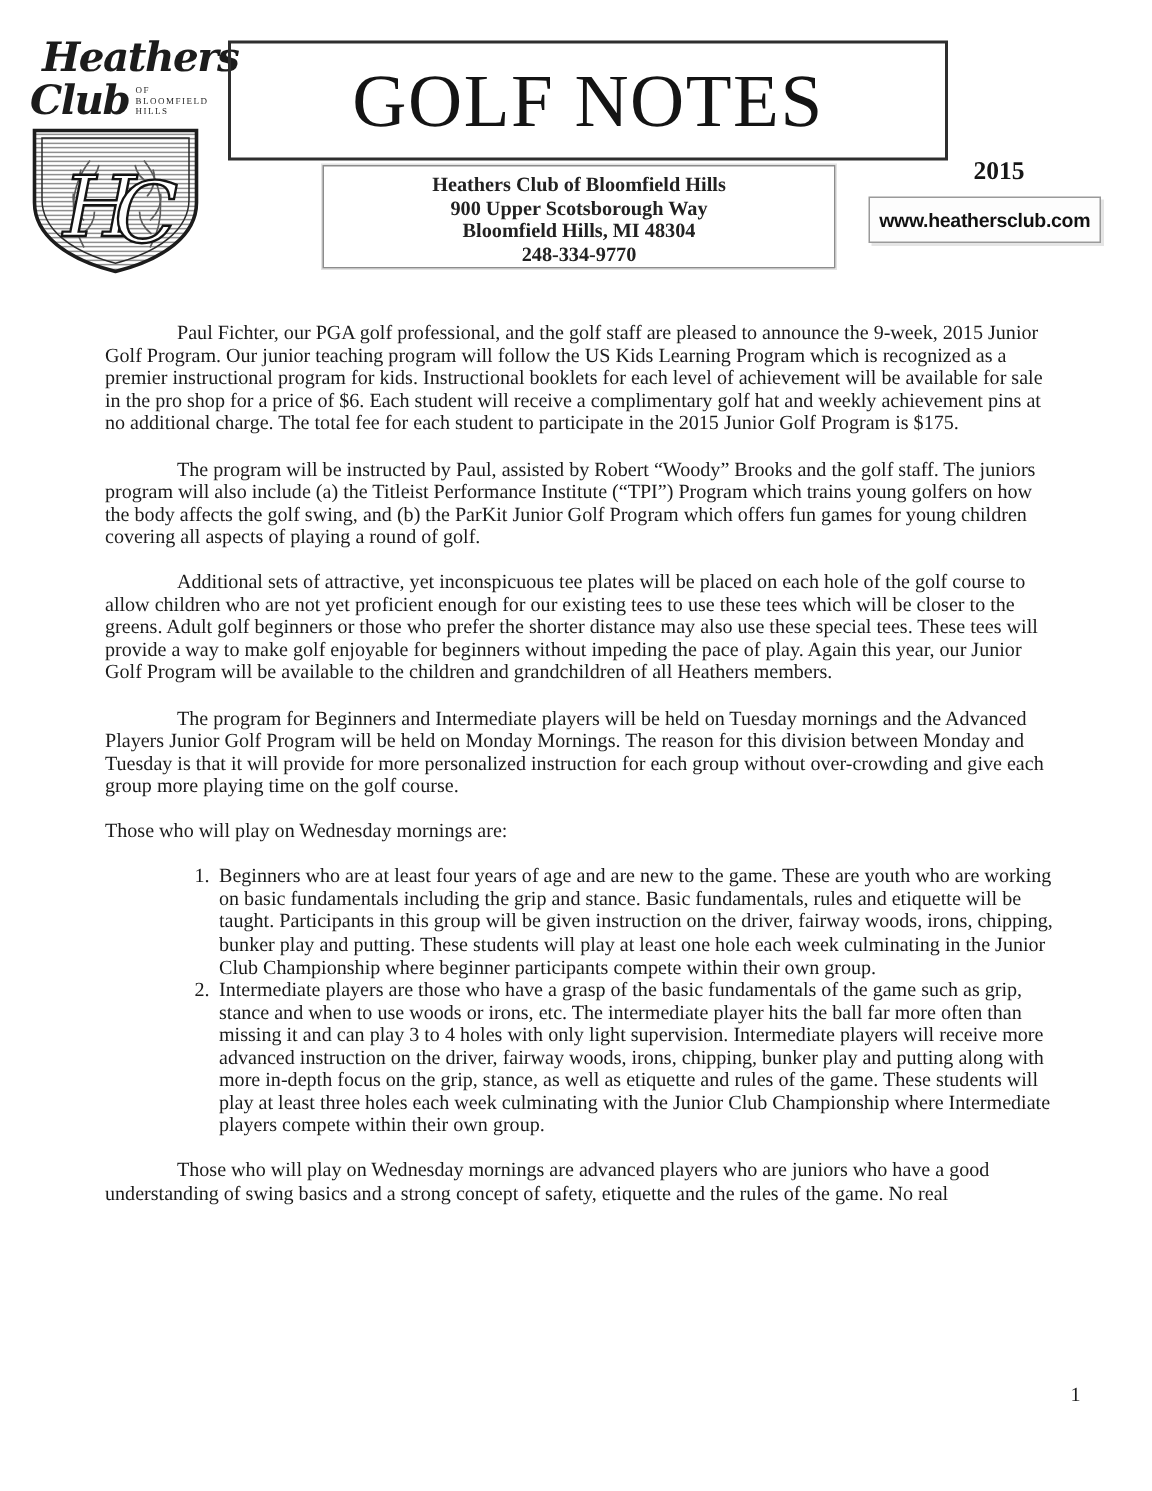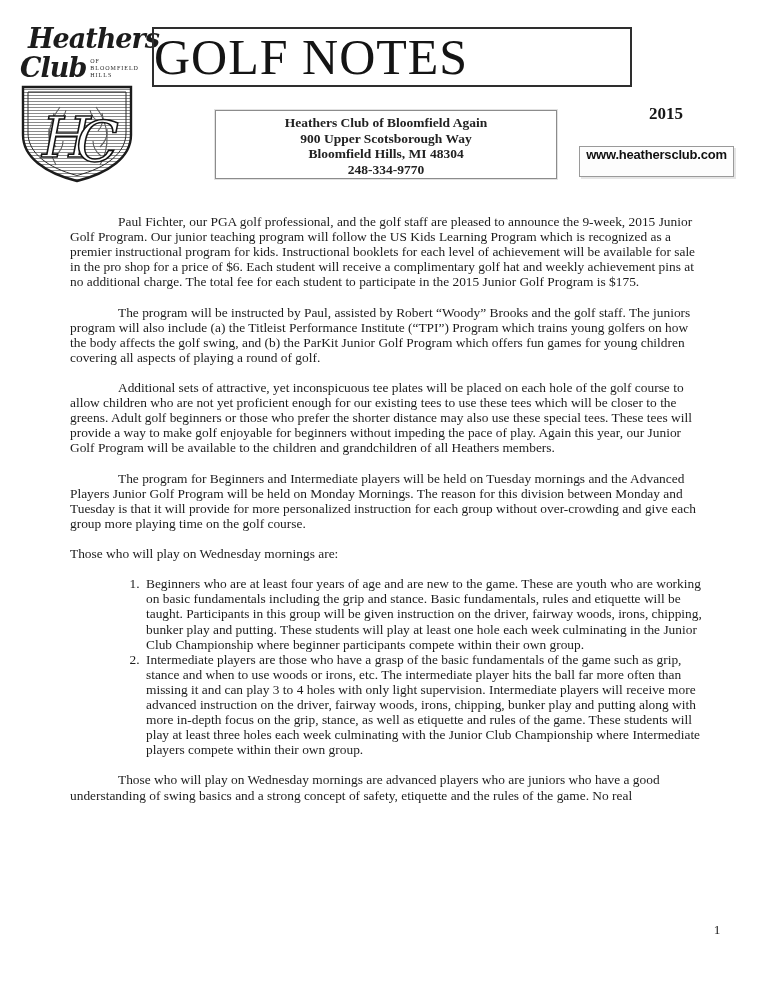--- a/index.html
+++ b/index.html
@@ -51,24 +51,25 @@
     padding-bottom: 3px;
     color: #2a2a2a;
   }
   .crest { margin-top: 3px; display: block; }
 
   .title-box {
     position: absolute;
     left: 152px;
     top: 27px;
     width: 480px;
-    height: 60px;
+    height: 80px;
     border: 2px solid #2e2e2e;
     display: flex;
     align-items: center;
+    justify-content: center;
   }
   .title-box .title-text {
     font-family: "Liberation Serif", serif;
     font-size: 50px;
     letter-spacing: 1px;
     color: #141414;
     white-space: nowrap;
   }
 
   .address-box {
@@ -94,26 +95,27 @@
     width: 140px;
     text-align: center;
     font-weight: bold;
     font-size: 17px;
     color: #161616;
   }
 
   .website-box {
     position: absolute;
     left: 579px;
-    top: 146px;
+    top: 131px;
     width: 155px;
     height: 31px;
     border: 1px solid #9a9a9a;
     box-shadow: 2px 2px 0 rgba(0,0,0,0.10);
     display: flex;
+    align-items: center;
     justify-content: center;
     background: #fdfdfd;
   }
   .website-box .website-text {
     font-family: "Liberation Sans", sans-serif;
     font-weight: bold;
     font-size: 13px;
     letter-spacing: -0.2px;
     color: #111111;
   }
@@ -203,21 +205,21 @@
       <text x="22" y="72" font-family="DejaVu Serif, serif" font-style="italic" font-size="56" fill="#ffffff" stroke="#141414" stroke-width="1.6">H</text>
       <text x="56" y="76" font-family="DejaVu Serif, serif" font-style="italic" font-size="56" fill="#ffffff" stroke="#141414" stroke-width="1.6">C</text>
     </svg>
   </div>
 
   <div class="title-box">
     <span class="title-text">GOLF NOTES</span>
   </div>
 
   <div class="address-box">
-    <div>Heathers Club of Bloomfield Again</div>
+    <div>Heathers Club of Bloomfield Hills</div>
     <div>900 Upper Scotsborough Way</div>
     <div>Bloomfield Hills, MI 48304</div>
     <div>248-334-9770</div>
   </div>
 
   <div class="year">2015</div>
 
   <div class="website-box">
     <span class="website-text">www.heathersclub.com</span>
   </div>

